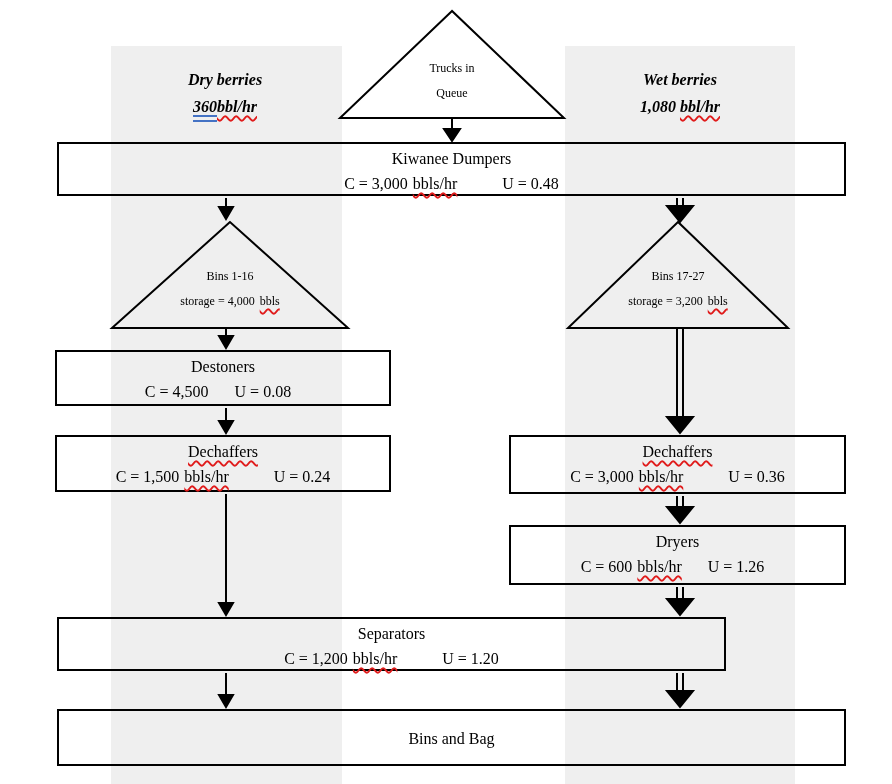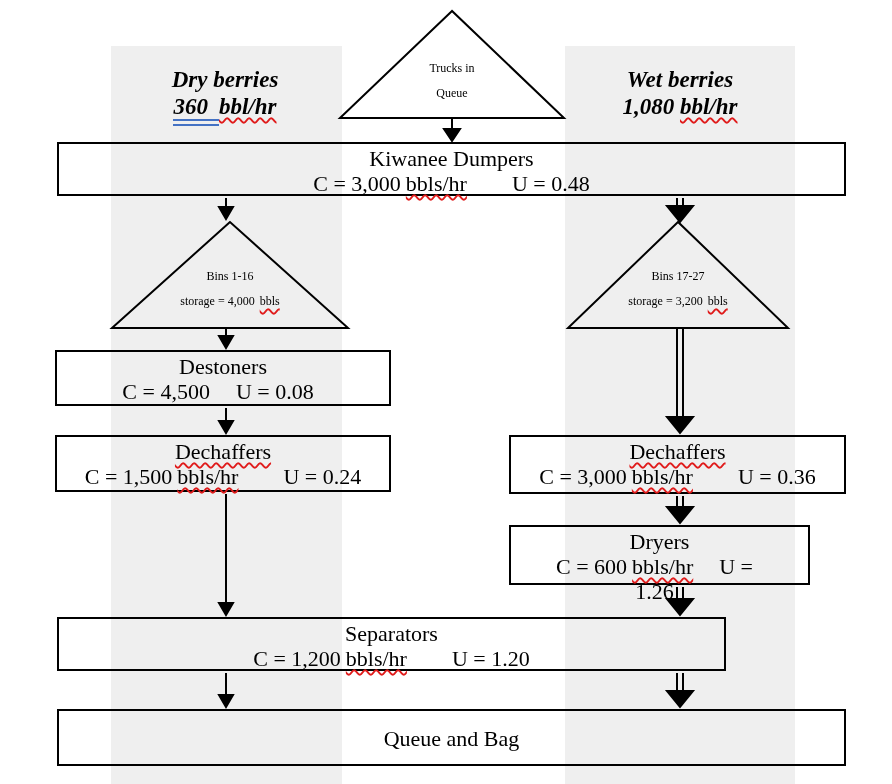--- a/index.html
+++ b/index.html
@@ -9,29 +9,29 @@
     --line:#000000;
   }
   *{margin:0;padding:0;box-sizing:border-box;}
   body{background:#ffffff;font-family:"Liberation Serif","DejaVu Serif",serif;}
   #stage{position:relative;width:892px;height:784px;background:#ffffff;overflow:hidden;color:#000;}
   .band{position:absolute;top:46px;height:738px;background:var(--band);}
   #band-left{left:111px;width:231px;}
   #band-right{left:565px;width:230px;}
   svg.overlay{position:absolute;left:0;top:0;pointer-events:none;}
   .box{position:absolute;border:2px solid var(--line);background:transparent;}
-  .box-inner{width:100%;text-align:center;font-size:22px;line-height:25px;padding-top:2px;}
+  .box-inner{width:100%;text-align:center;font-size:16px;line-height:25px;padding-top:2px;}
   .shift-left{padding-right:55px;padding-left:45px;}
   .gap{display:inline-block;width:45px;}
   .gap-sm{display:inline-block;width:26px;}
   .unit{margin-left:5px;}
   .sp{text-decoration-line:underline;text-decoration-style:wavy;text-decoration-color:var(--spell);text-decoration-thickness:2px;text-underline-offset:3px;}
   .tri-text{position:absolute;text-align:center;font-size:12px;line-height:25px;}
-  .flow-label{position:absolute;text-align:center;font-size:23px;line-height:27px;font-weight:bold;font-style:italic;}
-  .gram{position:relative;border-bottom:1.5px solid #000;padding-right:11px;margin-top:27px;}
+  .flow-label{position:absolute;text-align:center;font-size:16px;line-height:27px;font-weight:bold;font-style:italic;}
+  .gram{position:relative;border-bottom:1.5px solid #000;margin-top:27px;}
   .gram::after{content:"";position:absolute;left:0;right:0;bottom:-7px;height:3px;border-top:2px solid var(--grammar);border-bottom:2px solid var(--grammar);}
 </style>
 </head>
 <body>
 
 <div id="stage">
 
   <div class="band" id="band-left"></div>
   <div class="band" id="band-right"></div>
 
@@ -136,33 +136,33 @@
     </div>
   </div>
 
   <div class="box" style="left:509px;top:435px;width:337px;height:59px;">
     <div class="box-inner">
       <div class="sp" style="display:inline-block;">Dechaffers</div>
       <div><span>C = 3,000</span><span class="sp unit">bbls/hr</span><span class="gap"></span><span>U = 0.36</span></div>
     </div>
   </div>
 
-  <div class="box" style="left:509px;top:525px;width:301px;height:60px;">
+  <div class="box" style="left:509px;top:525px;width:337px;height:60px;">
     <div class="box-inner">
       <div>Dryers</div>
       <div class="shift-left"><span>C = 600</span><span class="sp unit">bbls/hr</span><span class="gap-sm"></span><span>U = 1.26</span></div>
     </div>
   </div>
 
   <div class="box" style="left:57px;top:617px;width:669px;height:54px;">
     <div class="box-inner">
       <div>Separators</div>
       <div><span>C = 1,200</span><span class="sp unit">bbls/hr</span><span class="gap"></span><span>U = 1.20</span></div>
     </div>
   </div>
 
   <div class="box" style="left:57px;top:709px;width:789px;height:57px;">
     <div class="box-inner" style="padding-top:15px;">
-      <div>Queue and Bag</div>
+      <div>Bins and Bag</div>
     </div>
   </div>
 
 </div>
 
 </body></html>

